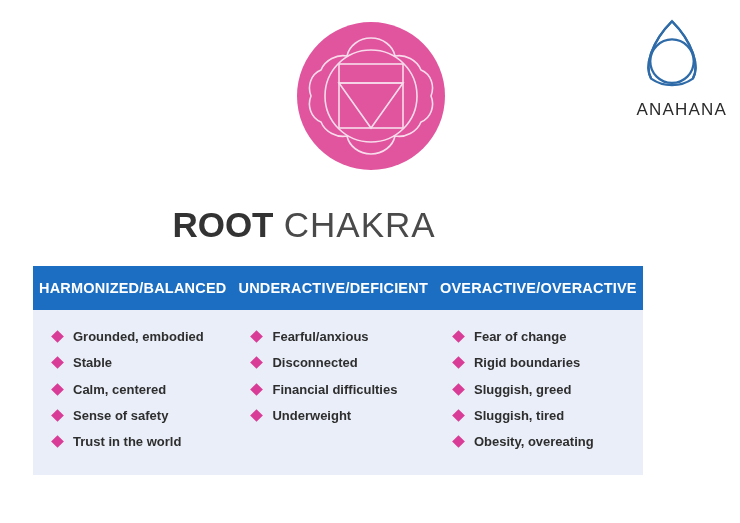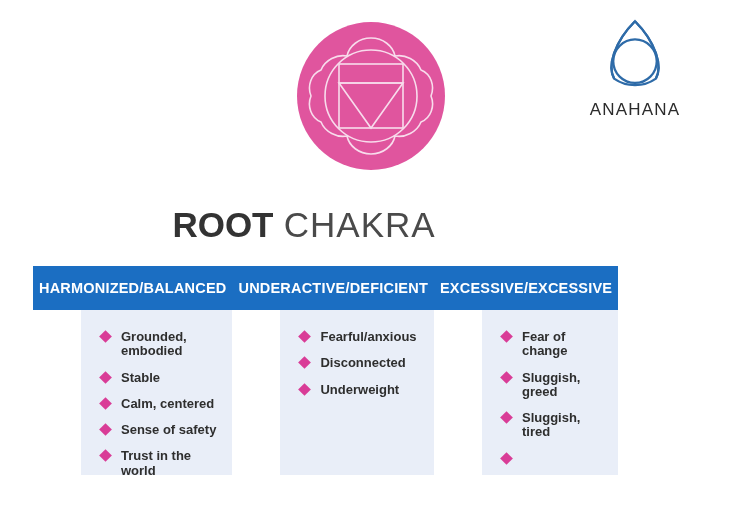--- a/index.html
+++ b/index.html
@@ -11,24 +11,24 @@
     width: 740px;
     height: 523px;
     position: relative;
     font-family: "Liberation Sans", sans-serif;
     overflow: hidden;
   }
 
   
   #brand-logo {
     position: absolute;
-    left: 580px;
+    left: 617px;
     top: 16px;
     width: 110px;
-    text-align: center;
+    text-align: right;
   }
   #brand-logo .mark {
     width: 88px;
     height: 80px;
     margin: 0 auto;
     display: block;
   }
   #brand-logo .wordmark {
     margin-top: 4px;
     font-size: 17px;
@@ -95,21 +95,20 @@
     letter-spacing: 0.2px;
     text-align: center;
     box-sizing: border-box;
     padding: 0 6px;
   }
   .col-body {
     background: #E9EEF8;
     height: 165px;
     box-sizing: border-box;
     padding: 20px 10px 10px 20px;
-    margin-left: 48px;
   }
   .col-list {
     list-style: none;
     margin: 0;
     padding: 0;
   }
   .col-list li {
     display: flex;
     align-items: flex-start;
     margin-bottom: 12px;
@@ -208,42 +207,51 @@
         <li>
           <span class="bullet"></span>
           <span class="item-text">Fearful/anxious</span>
         </li>
         <li>
           <span class="bullet"></span>
           <span class="item-text">Disconnected</span>
         </li>
         <li>
           <span class="bullet"></span>
+          <span class="item-text">Financial difficulties</span>
+        </li>
+        <li>
+          <span class="bullet"></span>
           <span class="item-text">Underweight</span>
         </li>
       </ul>
     </div>
   </div>
 
   <div class="column">
-    <div class="col-header">EXCESSIVE/EXCESSIVE</div>
+    <div class="col-header">OVERACTIVE/OVERACTIVE</div>
     <div class="col-body">
       <ul class="col-list">
         <li>
           <span class="bullet"></span>
           <span class="item-text">Fear of change</span>
         </li>
         <li>
           <span class="bullet"></span>
+          <span class="item-text">Rigid boundaries</span>
+        </li>
+        <li>
+          <span class="bullet"></span>
           <span class="item-text">Sluggish, greed</span>
         </li>
         <li>
           <span class="bullet"></span>
           <span class="item-text">Sluggish, tired</span>
         </li>
         <li>
           <span class="bullet"></span>
+          <span class="item-text">Obesity, overeating</span>
         </li>
       </ul>
     </div>
   </div>
 
 </div>
 
 </body></html>

